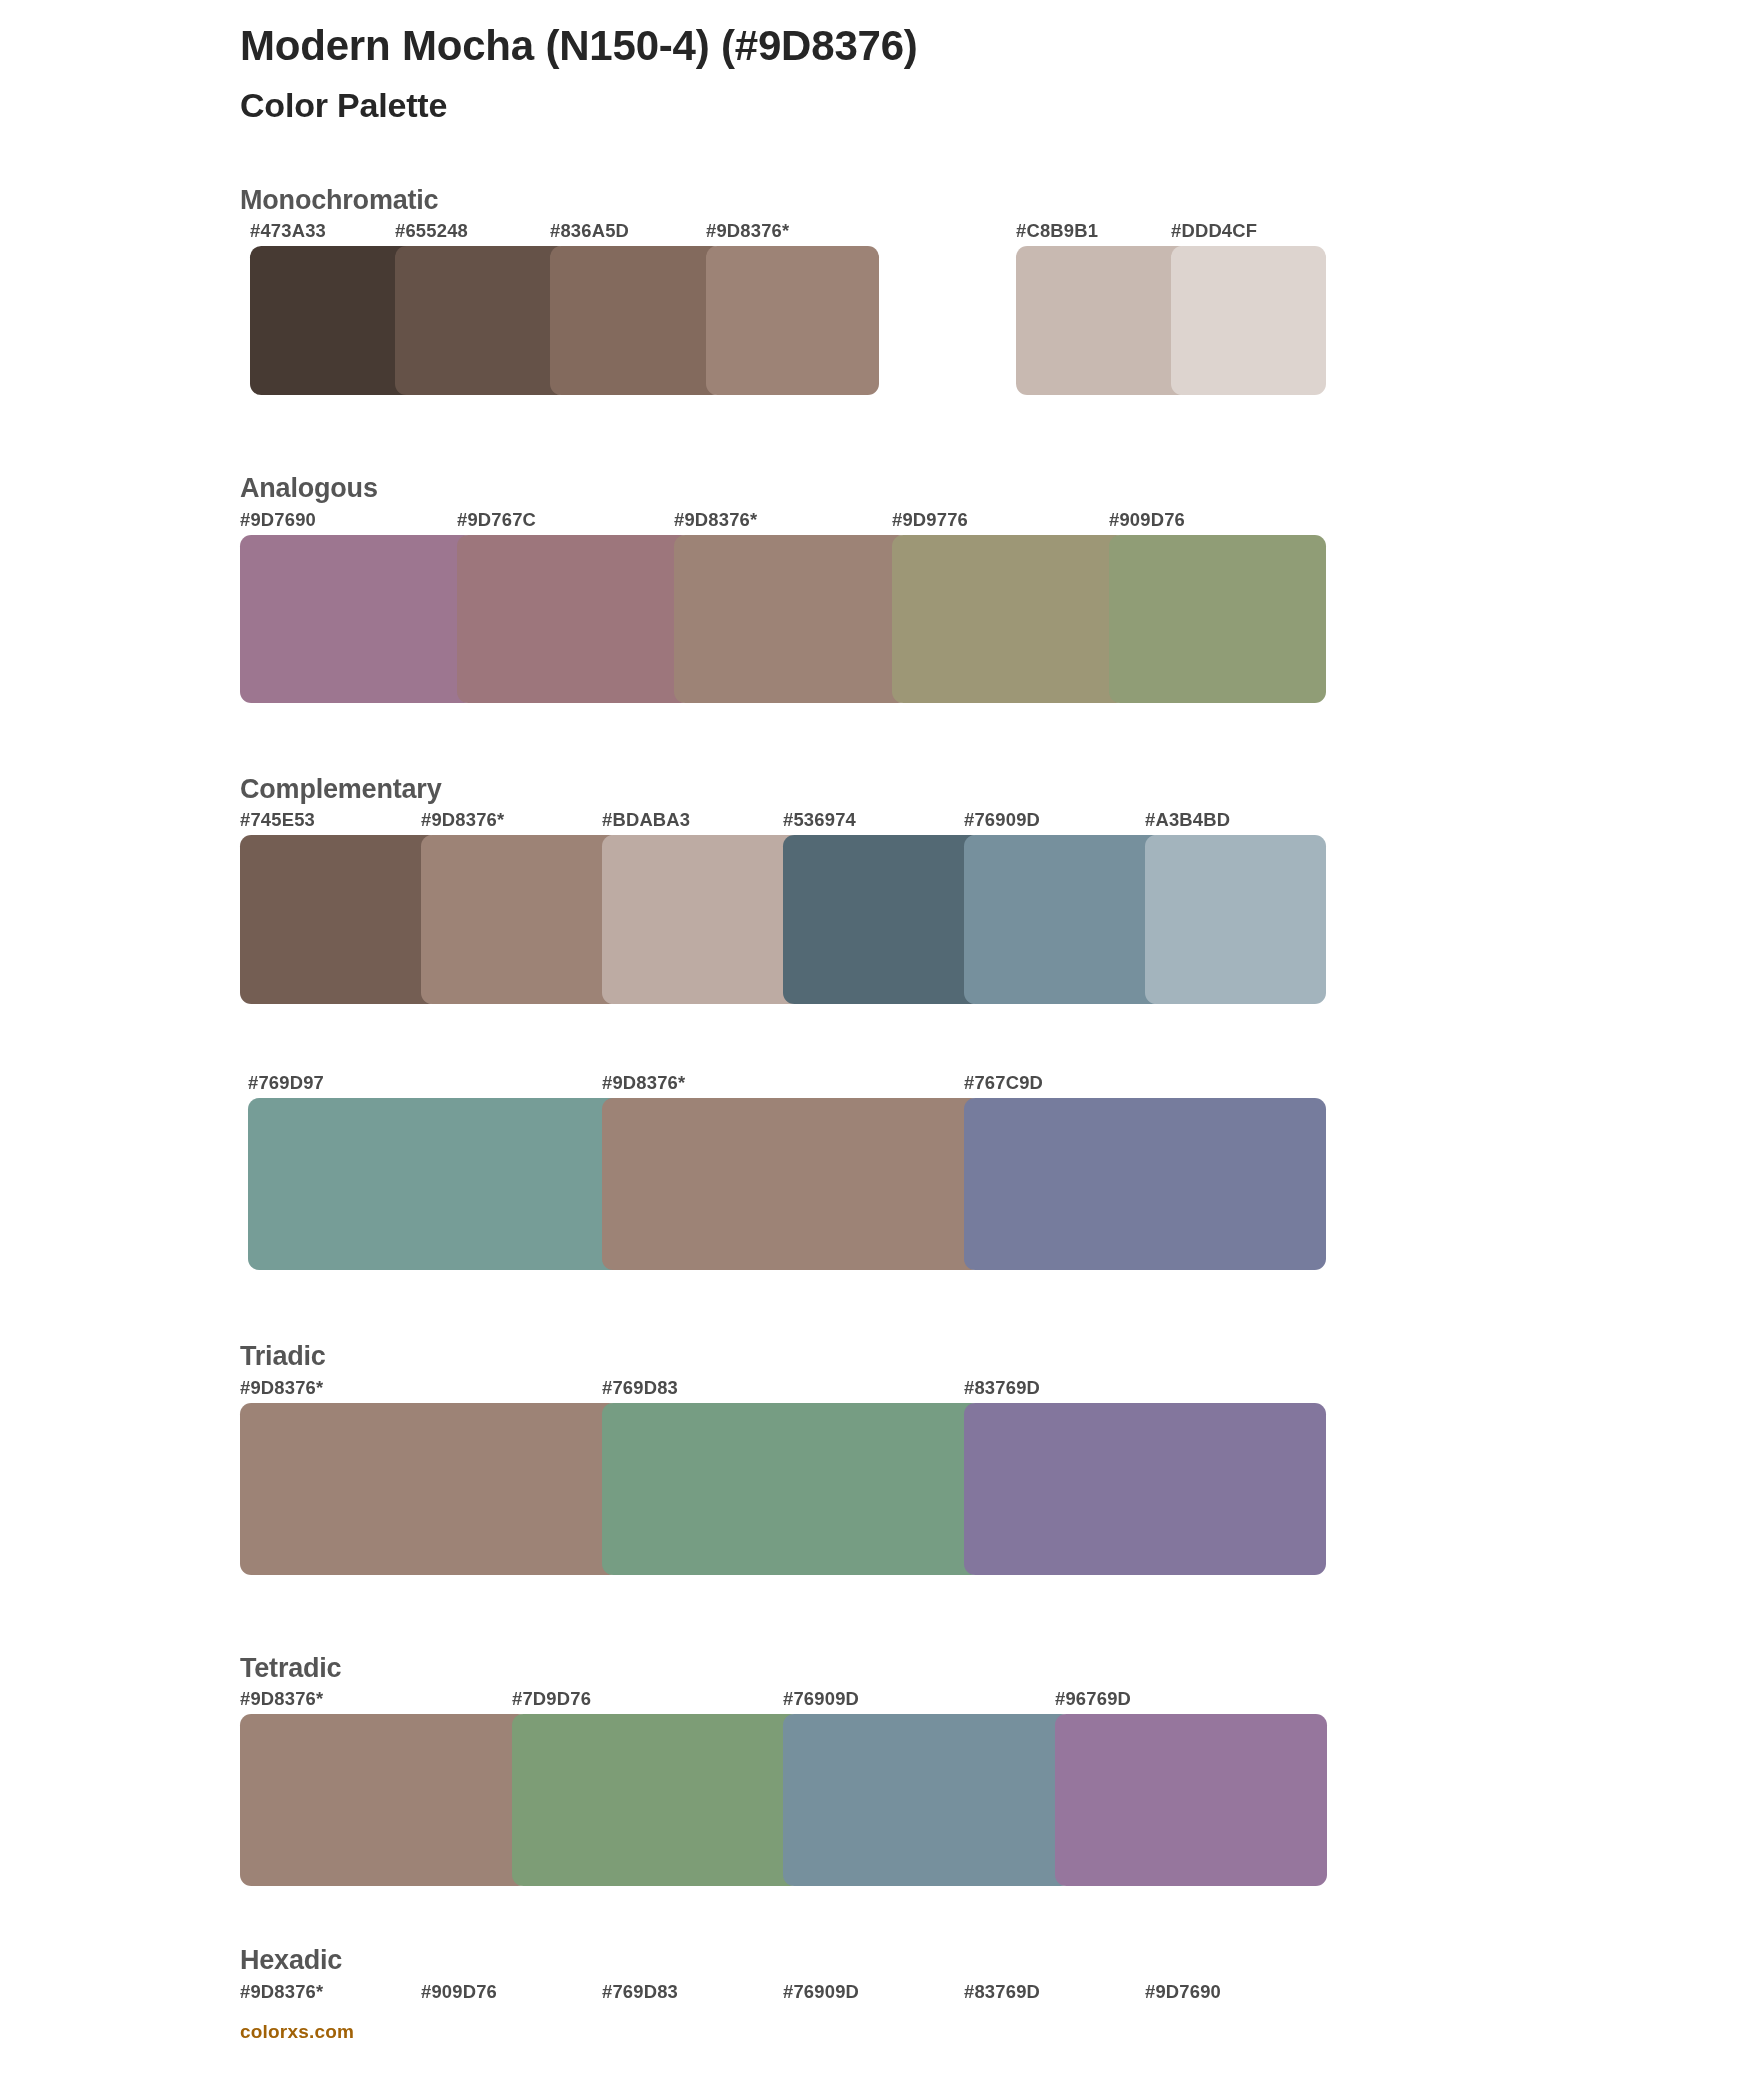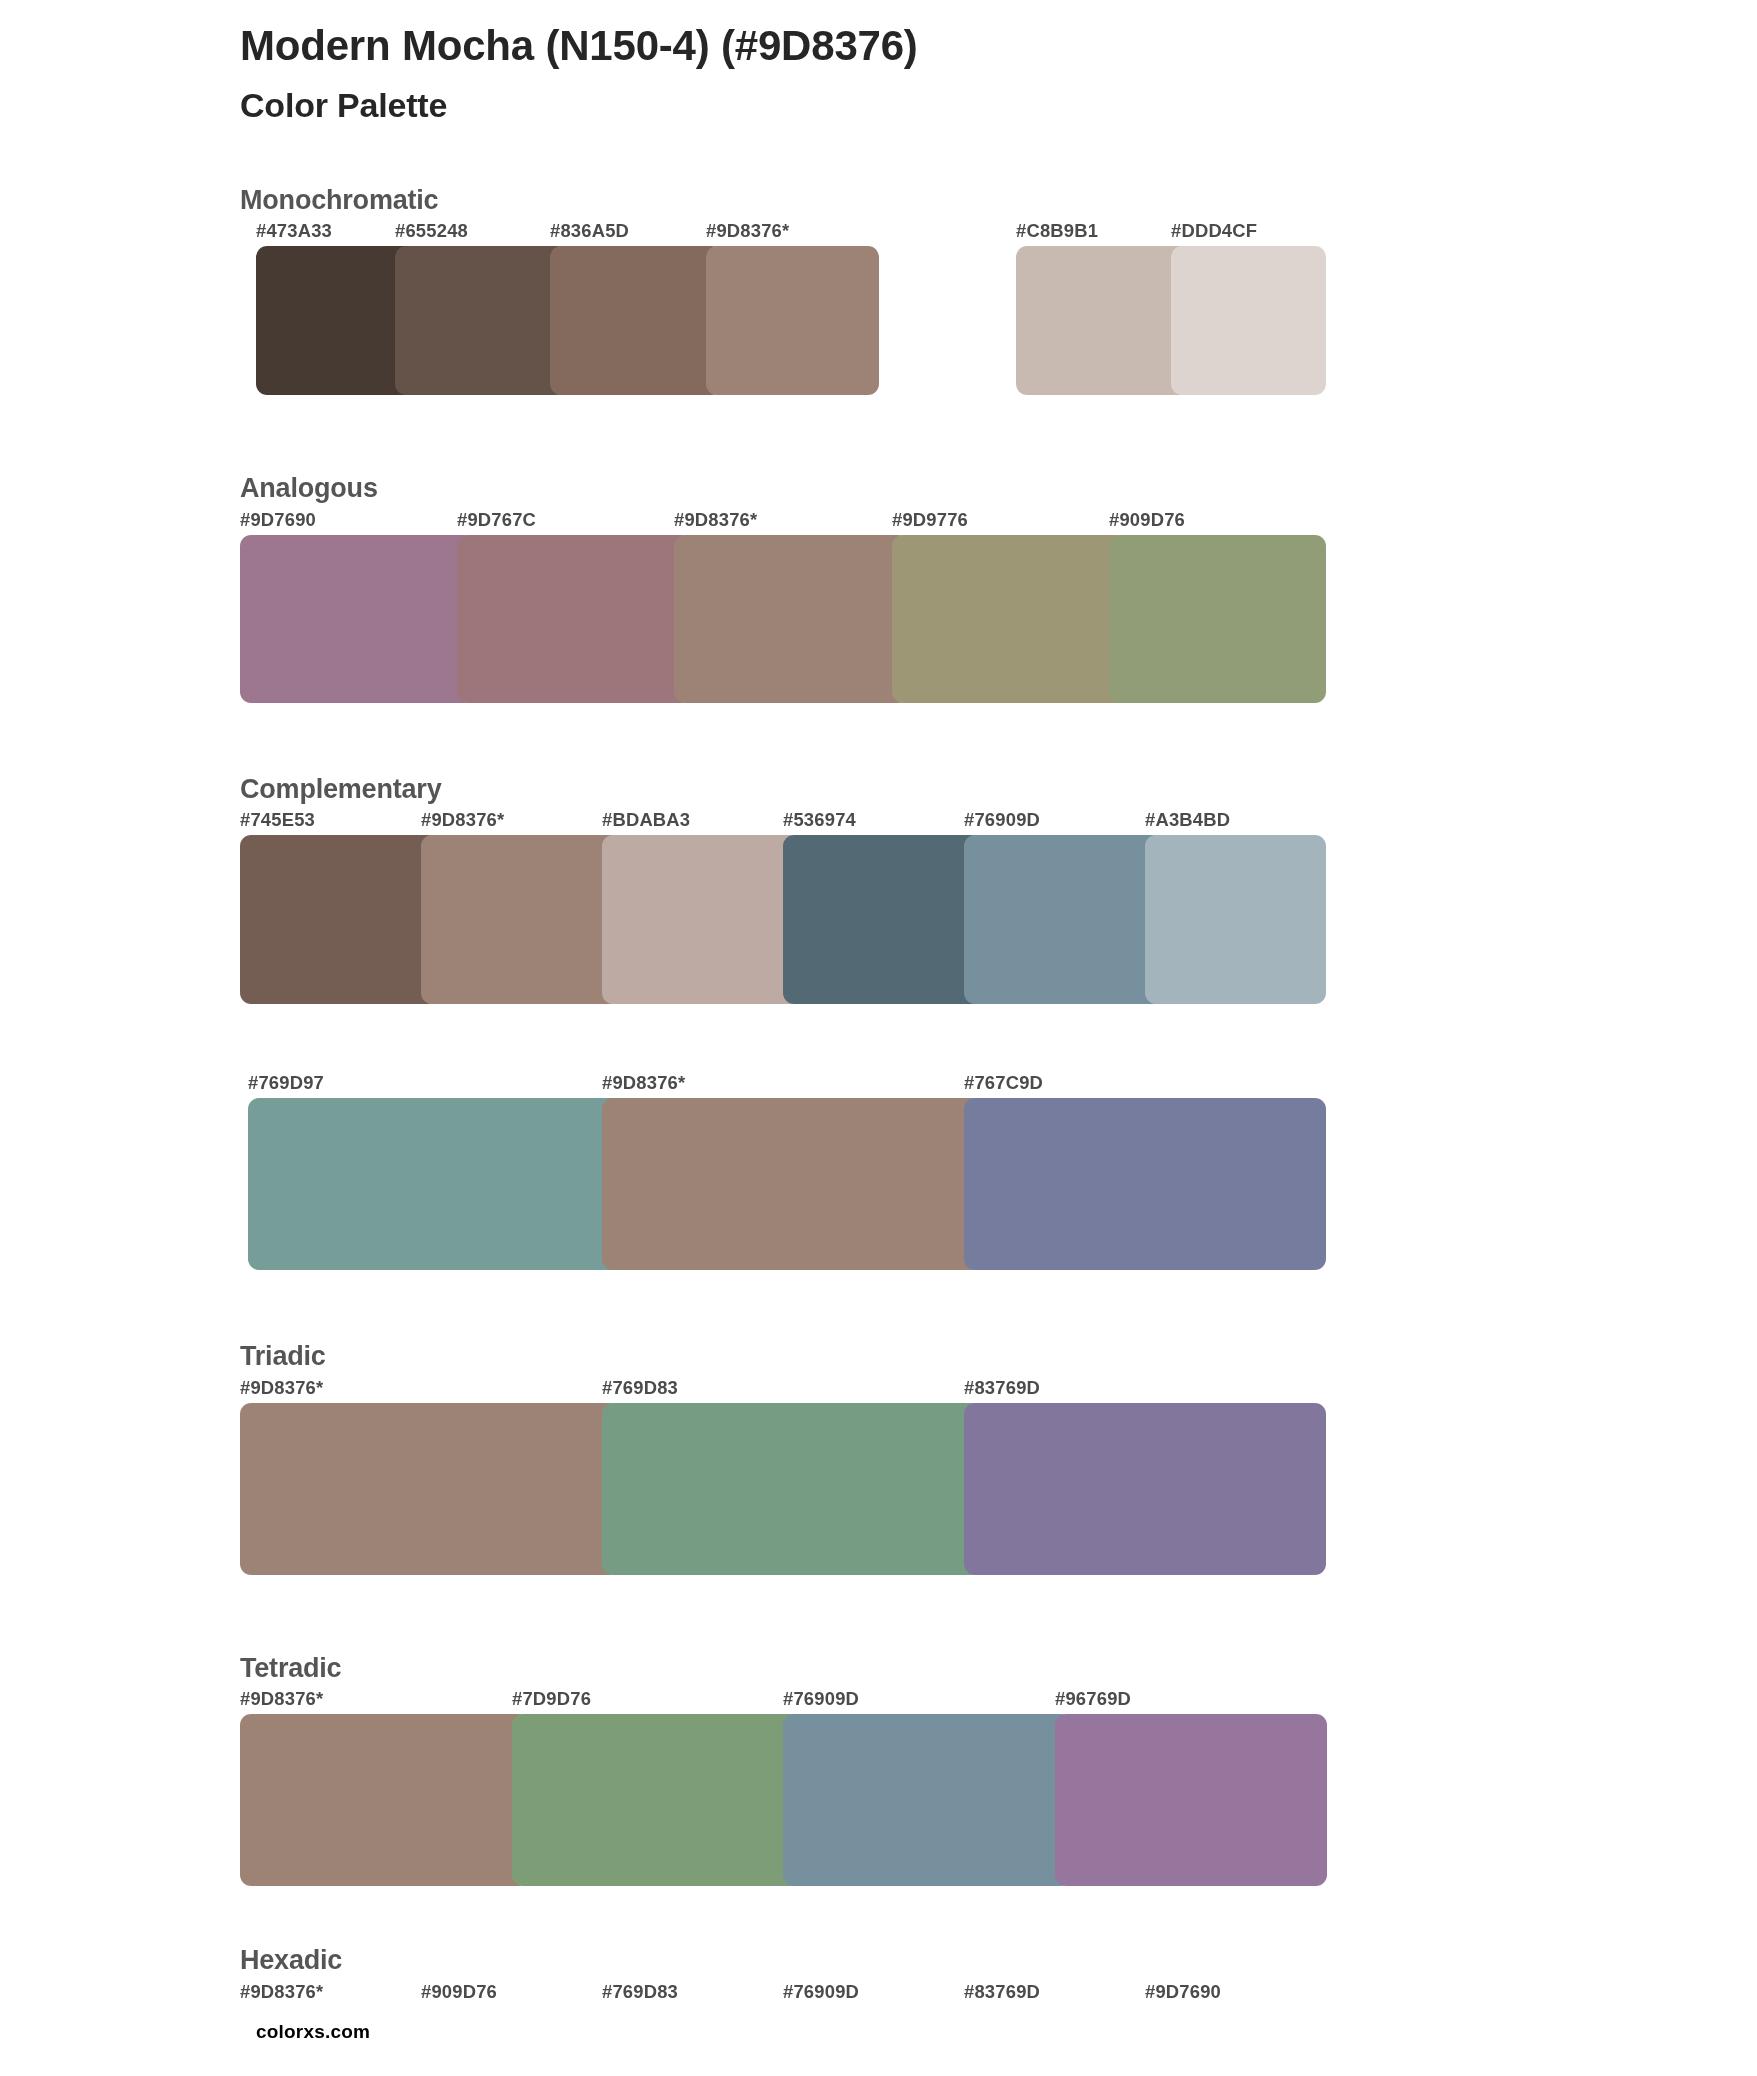--- a/index.html
+++ b/index.html
@@ -90,45 +90,45 @@
   .swatch-chip {
     position: absolute;
     left: 0;
     border-radius: 11.2px;
     box-shadow: 0 0 0 0 rgba(0,0,0,0);
   }
 
   
   .footer {
     position: absolute;
-    left: 256px;
+    left: 240px;
     top: 2021px;
     font-size: 19px;
     font-weight: 700;
-    color: #000000;
+    color: #a16207;
     letter-spacing: 0.2px;
   }
 </style>
 </head>
 <body>
 
 <div class="page">
 
   <div class="content">
 
     <div class="header">
       <h1 class="title">Modern Mocha (N150-4) (#9D8376)</h1>
       <h2 class="subtitle">Color Palette</h2>
     </div>
 
     <div class="sections">
         <div class="section" style="margin-bottom: 77px;">
           <div class="section-title">Monochromatic</div>
           <div class="swatch-row" style="height: 173px;">
-            <div class="swatch" style="left: 16px; width: 155px; height: 173px; z-index: 1;">
+            <div class="swatch" style="left: 10px; width: 155px; height: 173px; z-index: 1;">
               <span class="swatch-label">#473A33</span>
               <div class="swatch-chip" style="background: rgb(71, 58, 51); top: 24px; height: 149px; width: 173px;"></div>
             </div>
             <div class="swatch" style="left: 155px; width: 155px; height: 173px; z-index: 2;">
               <span class="swatch-label">#655248</span>
               <div class="swatch-chip" style="background: rgb(101, 82, 72); top: 24px; height: 149px; width: 173px;"></div>
             </div>
             <div class="swatch" style="left: 310px; width: 155px; height: 173px; z-index: 3;">
               <span class="swatch-label">#836A5D</span>
               <div class="swatch-chip" style="background: rgb(131, 106, 93); top: 24px; height: 149px; width: 173px;"></div>

